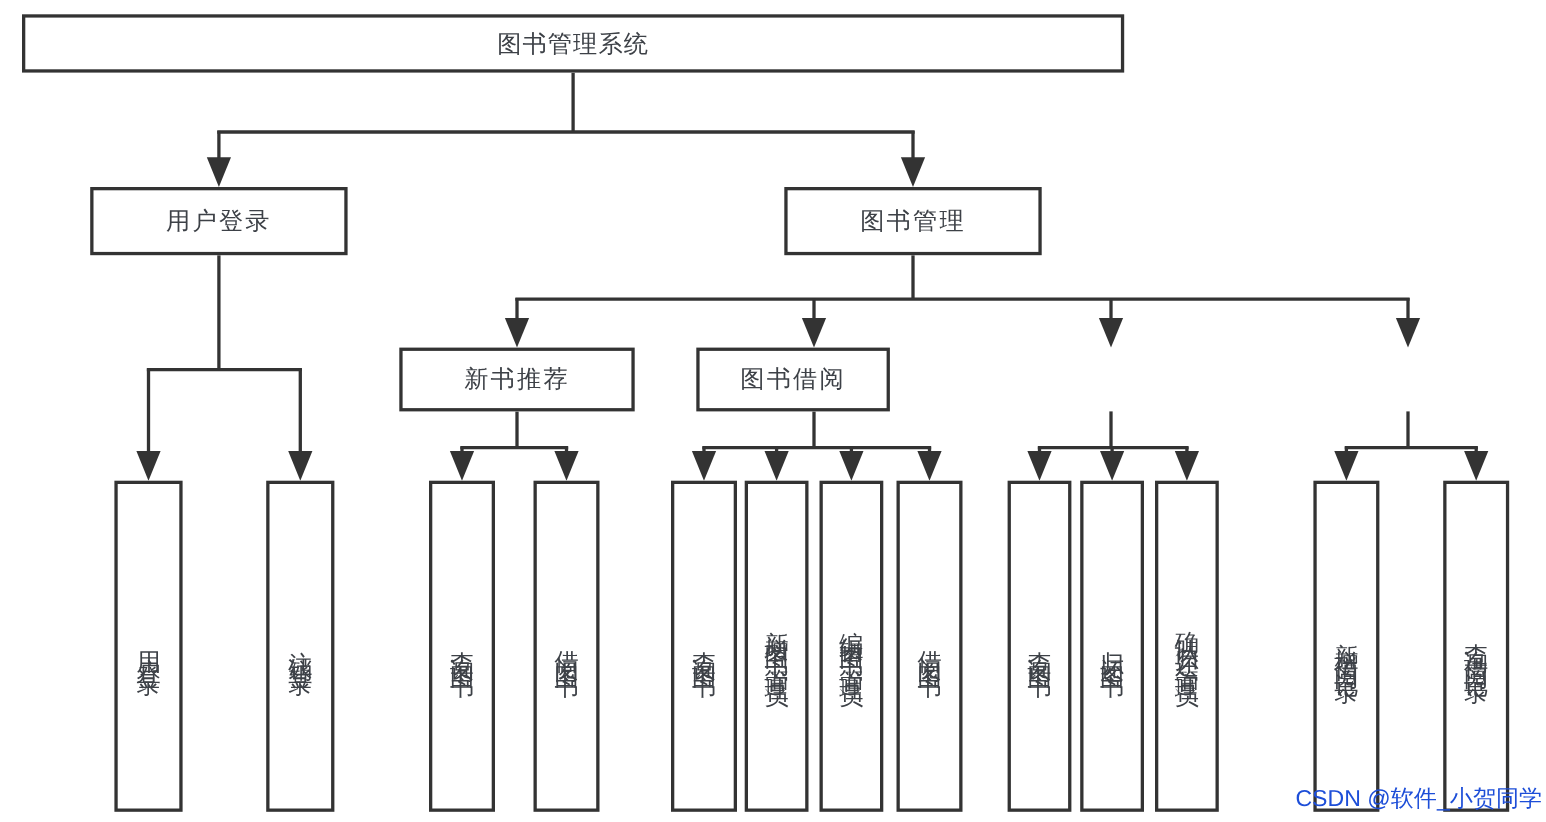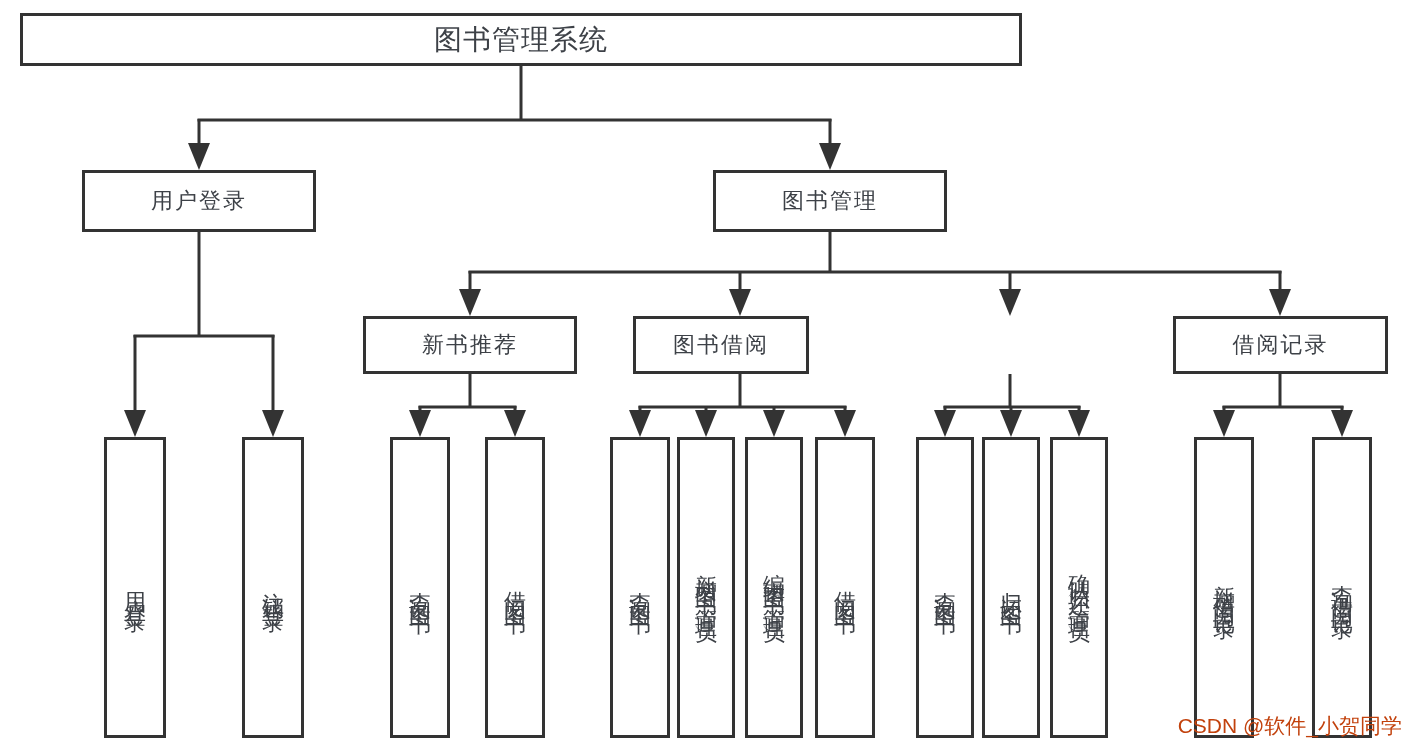--- a/index.html
+++ b/index.html
@@ -31,38 +31,38 @@
     align-items: center;
     justify-content: center;
     color: #3d4147;
   }
   .node.hlabel {
     font-size: 22px;
     letter-spacing: 2px;
     white-space: nowrap;
   }
   .node.root-node {
-    font-size: 28px;
+    font-size: 22px;
     letter-spacing: 1px;
   }
   .node.leaf .vtext {
     writing-mode: vertical-rl;
     text-orientation: mixed;
     font-size: 22px;
     letter-spacing: 7px;
     line-height: 1;
     color: #3d4147;
   }
   .watermark {
     position: absolute;
     left: 1152px;
     top: 712px;
     width: 250px;
     font-size: 21px;
-    color: #c2410c;
+    color: #1d4ed8;
     white-space: nowrap;
     z-index: 5;
     text-align: right;
   }
 </style>
 </head>
 <body>
 
 <div class="stage">
 
@@ -149,23 +149,20 @@
   <div class="node hlabel" style="left:713px; top:170px; width:234px; height:62px;">
     <span>图书管理</span>
   </div>
 
   <div class="node hlabel" style="left:363px; top:316px; width:214px; height:58px;text-align:right;">
     <span>新书推荐</span>
   </div>
   <div class="node hlabel" style="left:633px; top:316px; width:176px; height:58px;">
     <span>图书借阅</span>
   </div>
-  <div class="node hlabel" style="left:1173px; top:316px; width:215px; height:58px;">
-    <span>借阅记录</span>
-  </div>
 
   <div class="node leaf" style="left:104px; top:437px; width:62px; height:301px;">
     <span class="vtext">用户登录</span>
   </div>
   <div class="node leaf" style="left:242px; top:437px; width:62px; height:301px;">
     <span class="vtext">注销登录</span>
   </div>
 
   <div class="node leaf" style="left:390px; top:437px; width:60px; height:301px;">
     <span class="vtext">查询图书</span>

